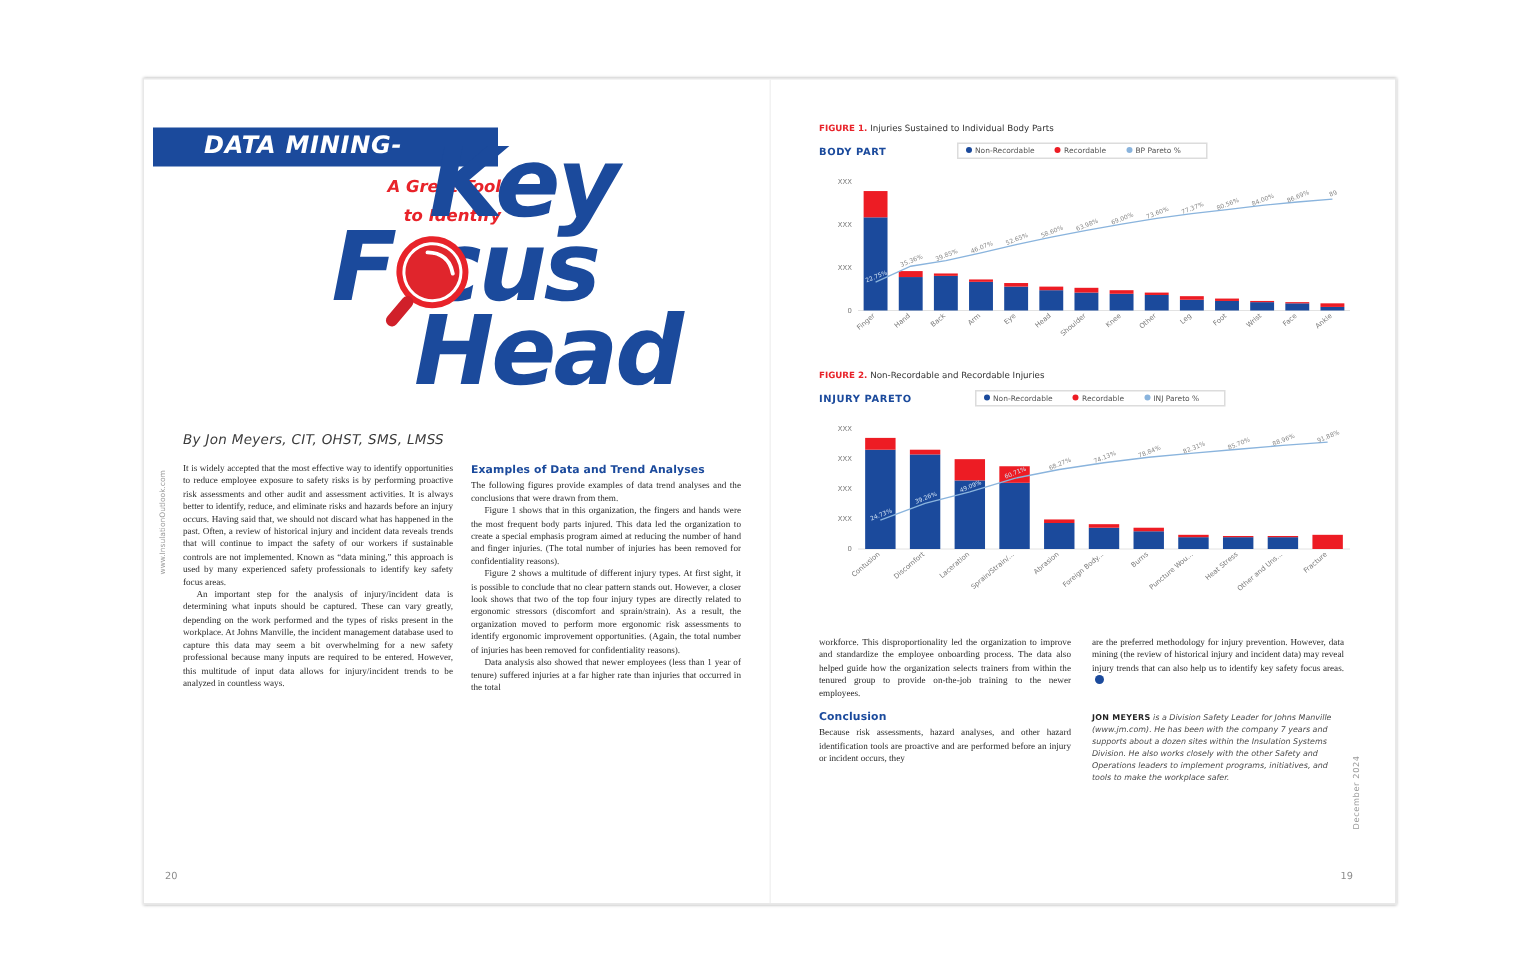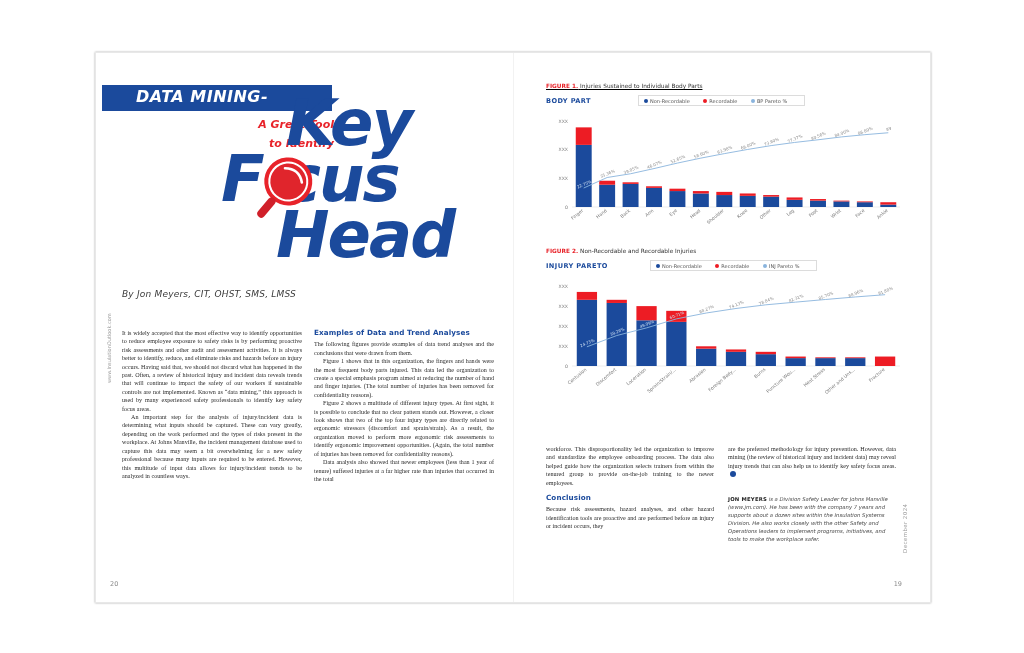--- a/index.html
+++ b/index.html
@@ -51,21 +51,21 @@
     background:#ffffff;border-radius:50%;
   }
   .loupe{position:absolute;left:160px;top:100px;width:62px;height:78px;}
   .byline{
     position:absolute;left:26px;top:236px;
     font-family:"DejaVu Sans", sans-serif;font-style:italic;font-size:9px;
     color:#3b3b3b;letter-spacing:.2px;text-align:right;
   }
 
   
-  .col{position:absolute;font-size:6.1px;line-height:8.4px;color:#2a2a2a;text-align:justify;margin-top:20px;}
+  .col{position:absolute;font-size:6.1px;line-height:8.4px;color:#2a2a2a;text-align:justify;}
   .col p{margin:0 0 0 0;text-indent:9px;}
   .col p.first{text-indent:0;}
   .col-head{
     font-family:"DejaVu Sans", sans-serif;font-weight:bold;font-size:7.2px;
     color:#1b4a9c;margin:0 0 3px 0;letter-spacing:.1px;
   }
   #col1{left:26px;top:256px;width:180px;}
   #col2{left:218px;top:256px;width:180px;}
   #col3{left:450px;top:372px;width:168px;}
   #col4{left:632px;top:372px;width:168px;}
@@ -75,21 +75,21 @@
     font-size:5.3px;line-height:8px;color:#4a4a4a;margin-top:16px;text-align:left;
   }
   .bio b{font-style:normal;font-weight:bold;color:#222;letter-spacing:.2px;}
   .endmark{
     display:inline-block;width:6px;height:6px;border-radius:50%;
     background:#1b4a9c;vertical-align:-1px;margin-left:2px;
   }
 
   
   .fig{position:absolute;}
-  #fig1{left:450px;top:30px;width:360px;height:160px;text-decoration:underline;}
+  #fig1{left:450px;top:30px;width:360px;height:160px;}
   #fig2{left:450px;top:195px;width:360px;height:165px;}
   .fig-cap{
     font-family:"DejaVu Sans", sans-serif;font-size:5.8px;color:#333;margin-bottom:9px;
   }
   .fig-cap b{color:#e8232a;}
   .fig-title{
     font-family:"DejaVu Sans", sans-serif;font-weight:bold;font-size:6.6px;
     color:#1b4a9c;letter-spacing:.4px;position:absolute;left:0;top:14px;
   }
   .legend{

